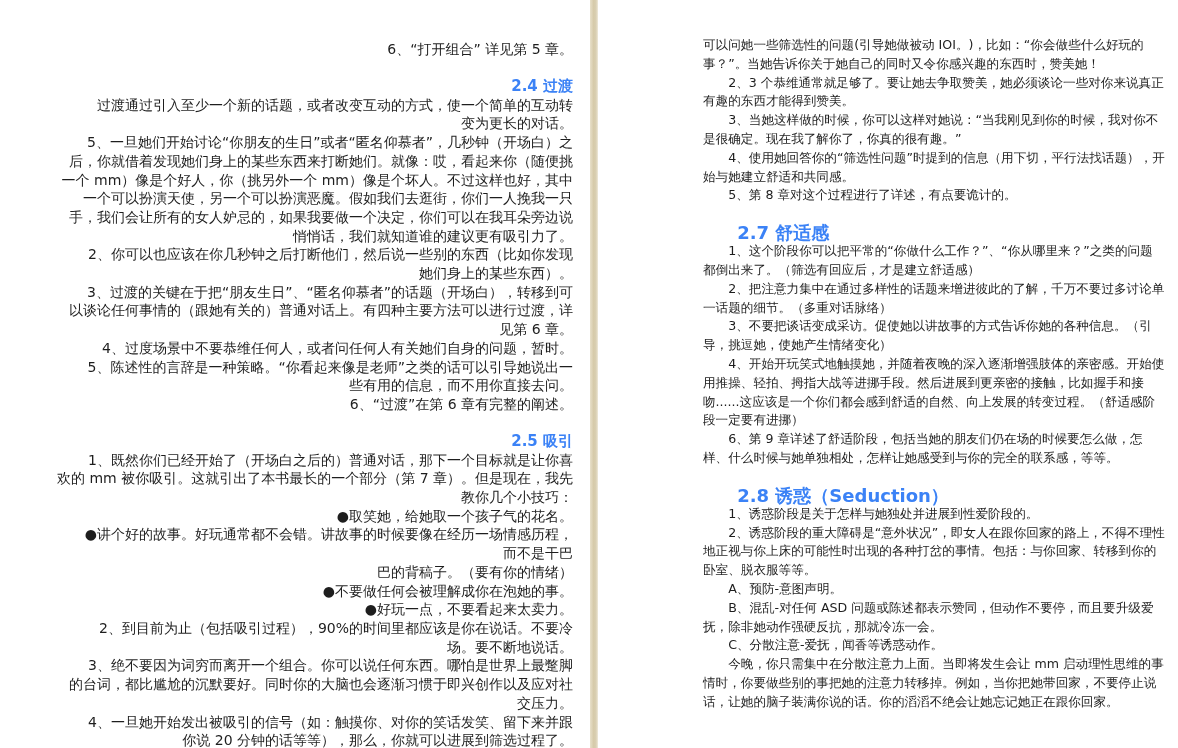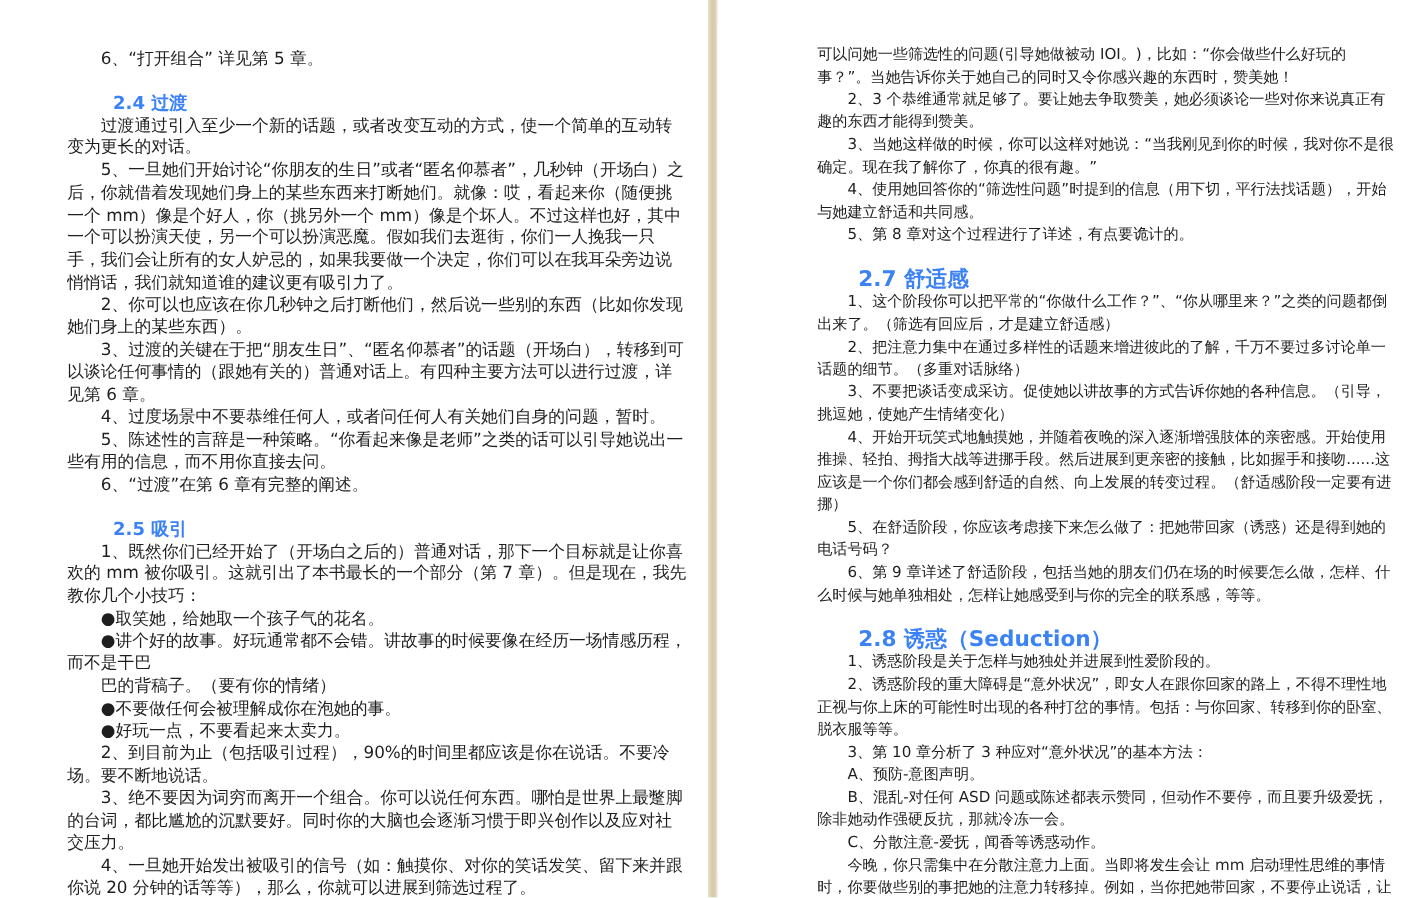--- a/index.html
+++ b/index.html
@@ -24,30 +24,31 @@
     box-sizing: border-box;
     background: #ffffff;
     overflow: hidden;
   }
   .page-left {
     width: 590px;
     height: 748px;
     padding: 40px 17px 0 56px;
     font-size: 14px;
     line-height: 18.7px;
+    text-align: right;
   }
   .divider {
     width: 8px;
     height: 748px;
     background: linear-gradient(to right, #e8e0ca, #d6caa9 45%, #d9cfb2 75%, #efe9da);
   }
   .page-right {
     width: 580px;
     height: 748px;
-    padding: 36px 13px 0 83px;
+    padding: 36px 13px 0 105px;
     font-size: 12.6px;
     line-height: 18.8px;
     border-radius: 25px;
   }
   p, h3 { margin: 0; padding: 0; font-weight: normal; }
   .para { text-indent: 2em; }
   .cont { text-indent: 0; }
   .heading {
     font-weight: bold;
     color: #3b82f6;
@@ -95,25 +96,23 @@
         <p class="para cont">可以问她一些筛选性的问题(引导她做被动 IOI。)，比如：“你会做些什么好玩的事？”。当她告诉你关于她自己的同时又令你感兴趣的东西时，赞美她！</p>
         <p class="para ">2、3 个恭维通常就足够了。要让她去争取赞美，她必须谈论一些对你来说真正有趣的东西才能得到赞美。</p>
         <p class="para ">3、当她这样做的时候，你可以这样对她说：“当我刚见到你的时候，我对你不是很确定。现在我了解你了，你真的很有趣。”</p>
         <p class="para ">4、使用她回答你的“筛选性问题”时提到的信息（用下切，平行法找话题），开始与她建立舒适和共同感。</p>
         <p class="para ">5、第 8 章对这个过程进行了详述，有点要诡计的。</p>
         <h3 class="heading">2.7 舒适感</h3>
         <p class="para ">1、这个阶段你可以把平常的“你做什么工作？”、“你从哪里来？”之类的问题都倒出来了。（筛选有回应后，才是建立舒适感）</p>
         <p class="para ">2、把注意力集中在通过多样性的话题来增进彼此的了解，千万不要过多讨论单一话题的细节。（多重对话脉络）</p>
         <p class="para ">3、不要把谈话变成采访。促使她以讲故事的方式告诉你她的各种信息。（引导，挑逗她，使她产生情绪变化）</p>
         <p class="para ">4、开始开玩笑式地触摸她，并随着夜晚的深入逐渐增强肢体的亲密感。开始使用推操、轻拍、拇指大战等进挪手段。然后进展到更亲密的接触，比如握手和接吻......这应该是一个你们都会感到舒适的自然、向上发展的转变过程。（舒适感阶段一定要有进挪）</p>
-        <p class="para ">5、在舒适阶段，你应该考虑接下来怎么做了：把她带回家（诱惑）还是得到她的电话号码？</p>
         <p class="para ">6、第 9 章详述了舒适阶段，包括当她的朋友们仍在场的时候要怎么做，怎样、什么时候与她单独相处，怎样让她感受到与你的完全的联系感，等等。</p>
         <h3 class="heading">2.8 诱惑（Seduction）</h3>
         <p class="para ">1、诱惑阶段是关于怎样与她独处并进展到性爱阶段的。</p>
         <p class="para ">2、诱惑阶段的重大障碍是“意外状况”，即女人在跟你回家的路上，不得不理性地正视与你上床的可能性时出现的各种打岔的事情。包括：与你回家、转移到你的卧室、脱衣服等等。</p>
-        <p class="para ">3、第 10 章分析了 3 种应对“意外状况”的基本方法：</p>
         <p class="para ">A、预防-意图声明。</p>
         <p class="para ">B、混乱-对任何 ASD 问题或陈述都表示赞同，但动作不要停，而且要升级爱抚，除非她动作强硬反抗，那就冷冻一会。</p>
         <p class="para ">C、分散注意-爱抚，闻香等诱惑动作。</p>
         <p class="para ">今晚，你只需集中在分散注意力上面。当即将发生会让 mm 启动理性思维的事情时，你要做些别的事把她的注意力转移掉。例如，当你把她带回家，不要停止说话，让她的脑子装满你说的话。你的滔滔不绝会让她忘记她正在跟你回家。</p>
       </div>
   </div>
 </div>
 
 </body></html>

